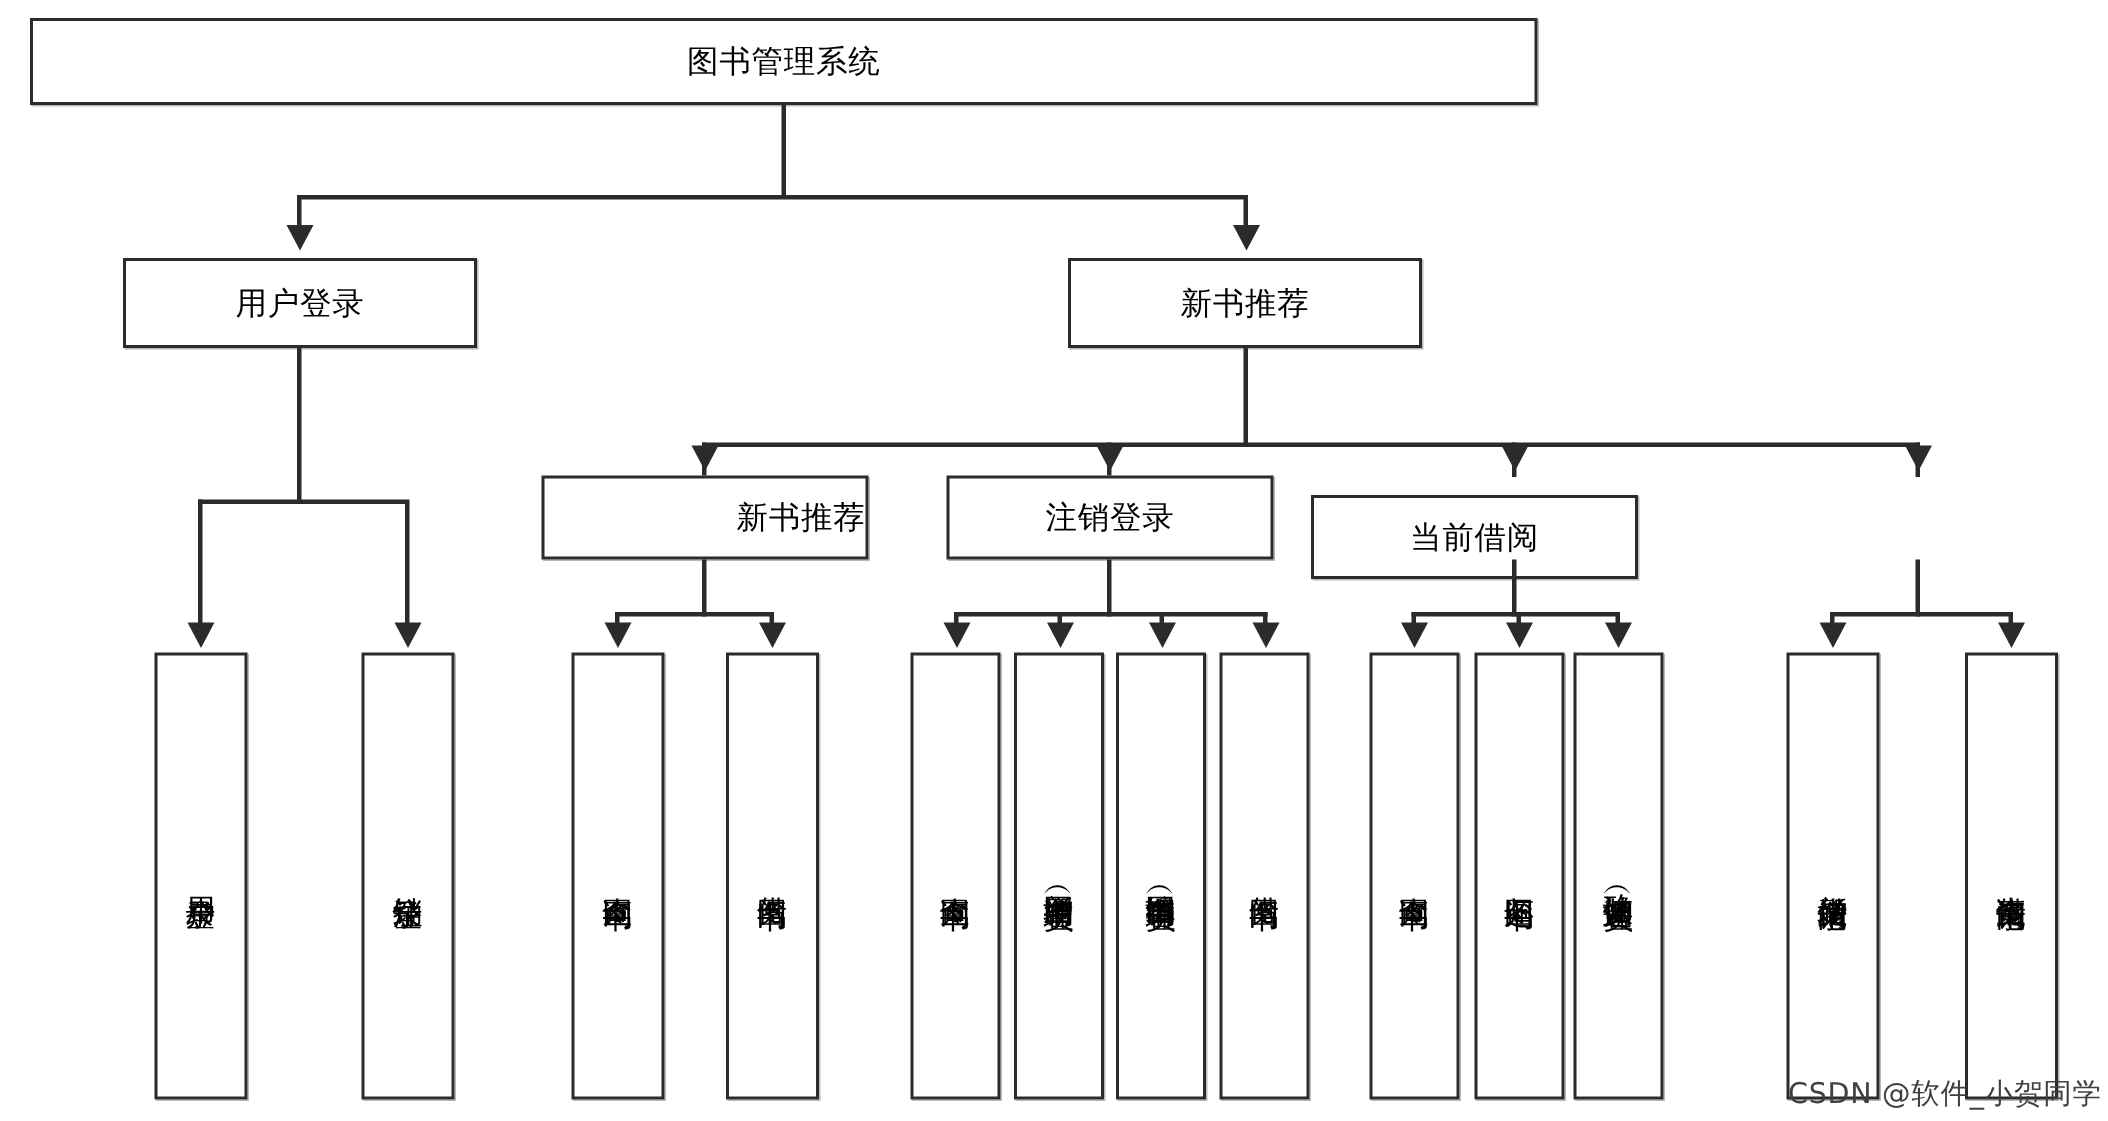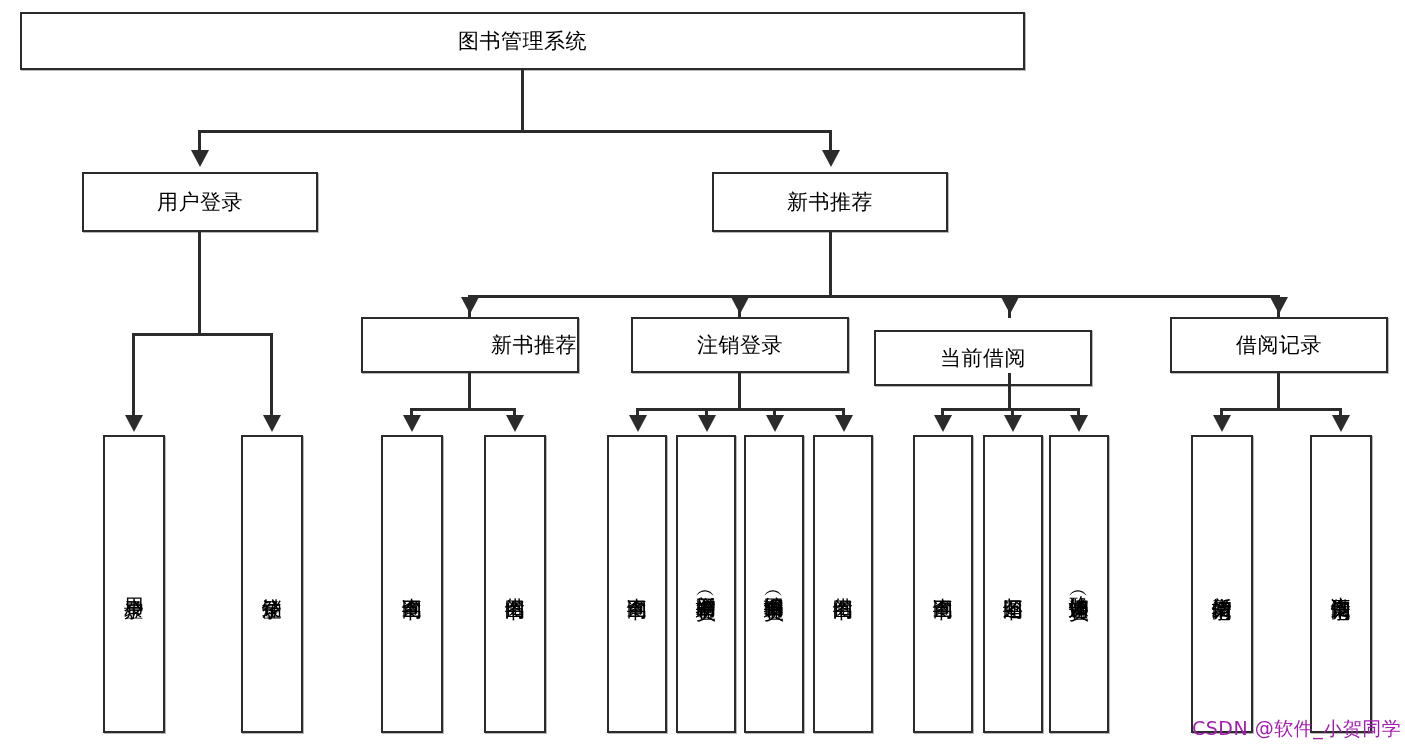--- a/index.html
+++ b/index.html
@@ -73,21 +73,21 @@
     width: 0;
     height: 0;
     border-left: 9px solid transparent;
     border-right: 9px solid transparent;
     border-top: 17px solid #2b2b2b;
   }
 
   
   #watermark {
     position: absolute;
-    color: #a21caf;
+    color: #404040;
     font-size: 19px;
     letter-spacing: 0.5px;
     white-space: nowrap;
     user-select: none;
   }
 </style>
 </head>
 <body>
 
 <div id="canvas">
@@ -134,23 +134,20 @@
   <div class="arrow" style="left:1270px; top:297px;"></div>
 
   <div class="node horiz" style="left:361px; top:317px; width:218px; height:56px;justify-content:flex-end;">
     <span class="label">新书推荐</span>
   </div>
   <div class="node horiz" style="left:631px; top:317px; width:218px; height:56px;">
     <span class="label">注销登录</span>
   </div>
   <div class="node horiz" style="left:874px; top:317px; width:218px; height:56px;margin-top:13px;">
     <span class="label">当前借阅</span>
-  </div>
-  <div class="node horiz" style="left:1170px; top:317px; width:218px; height:56px;">
-    <span class="label">借阅记录</span>
   </div>
 
   <div class="vline" style="left:468px; top:373px; width:3px; height:38px;"></div>
   <div class="hline" style="left:410px; top:408px; width:106px; height:3px;"></div>
   <div class="vline" style="left:410px; top:408px; width:3px; height:10px;"></div>
   <div class="arrow" style="left:403px; top:415px;"></div>
   <div class="vline" style="left:513px; top:408px; width:3px; height:10px;"></div>
   <div class="arrow" style="left:506px; top:415px;"></div>
 
   <div class="vline" style="left:738px; top:373px; width:3px; height:38px;"></div>

